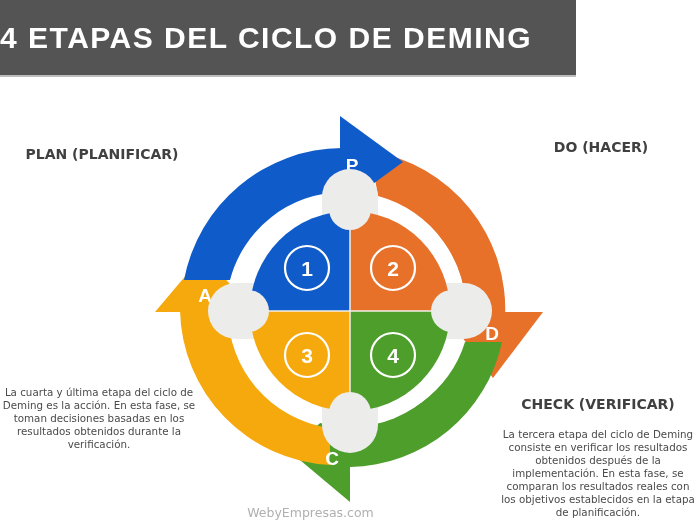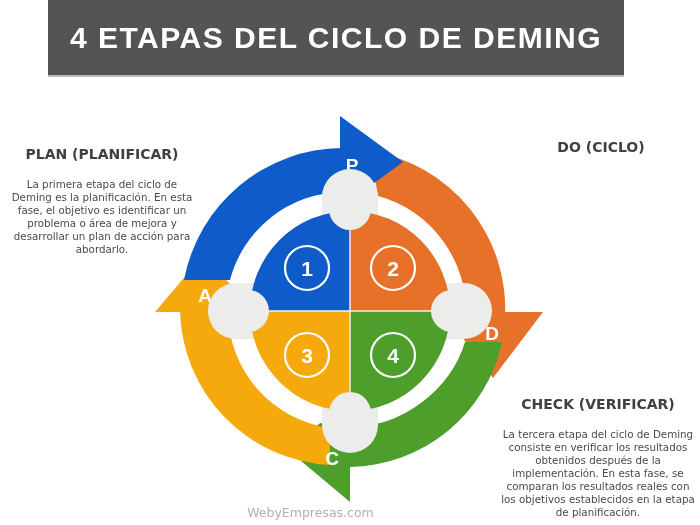--- a/index.html
+++ b/index.html
@@ -1,17 +1,17 @@
 <!DOCTYPE html>
 <html><head>
 <meta charset="utf-8">
 <style>
   html, body { margin:0; padding:0; }
   body { width:700px; height:525px; background:#ffffff; position:relative; overflow:hidden; font-family:"Liberation Sans", sans-serif; }
-  .header { position:absolute; left:0; top:0; width:576px; height:75px; background:#545454; border-bottom:2px solid #bdbdbd; display:flex; align-items:center; justify-content:center;margin-left:48px; }
+  .header { position:absolute; left:0; top:0; width:576px; height:75px; background:#545454; border-bottom:2px solid #bdbdbd; display:flex; align-items:center; justify-content:flex-start; }
   .header h1 { margin:0; color:#ffffff; font-family:"Liberation Sans", sans-serif; font-weight:bold; font-size:30px; letter-spacing:1.5px; }
   .diagram { position:absolute; left:0; top:0; width:700px; height:525px; }
   .block { position:absolute; text-align:center; color:#444444; }
   .block h2 { margin:16px; font-family:"DejaVu Sans", sans-serif; font-size:14px; font-weight:bold; color:#404040; }
   .block p { margin:6px 0 0 0; font-family:"DejaVu Sans", sans-serif; font-size:10.3px; line-height:13px; color:#4a4a4a; }
   .footer { position:absolute; left:0; width:621px; top:505px; text-align:center; font-family:"DejaVu Sans", sans-serif; font-size:12.5px; color:#b0b0b0; }
 </style>
 </head>
 <body>
 
@@ -80,28 +80,28 @@
   <g font-family="Liberation Sans, sans-serif" font-weight="bold" font-size="21" fill="#ffffff" text-anchor="middle">
     <text x="307" y="276">1</text>
     <text x="393" y="276">2</text>
     <text x="307" y="363">3</text>
     <text x="393" y="363">4</text>
   </g>
 </svg>
 
 <div class="block" style="left:8px; top:130px; width:188px;">
   <h2>PLAN (PLANIFICAR)</h2>
-  <p>La primera etapa del ciclo de Deming es la planificación. En esta fase, el objetivo es identificar un problema o área de mejora y desarrollar un plan de acción para abordarlo.</p>
 </div>
 
 <div class="block" style="left:510px; top:123px; width:182px;">
-  <h2>DO (CICLO)</h2>
+  <h2>DO (HACER)</h2>
 </div>
 
 <div class="block" style="left:2px; top:380px; width:194px;">
+  <p>La cuarta y última etapa del ciclo de Deming es la acción. En esta fase, se toman decisiones basadas en los resultados obtenidos durante la verificación.</p>
 </div>
 
 <div class="block" style="left:500px; top:380px; width:196px;">
   <h2>CHECK (VERIFICAR)</h2>
   <p>La tercera etapa del ciclo de Deming consiste en verificar los resultados obtenidos después de la implementación. En esta fase, se comparan los resultados reales con los objetivos establecidos en la etapa de planificación.</p>
 </div>
 
 <div class="footer">WebyEmpresas.com</div>
 
 </body></html>

